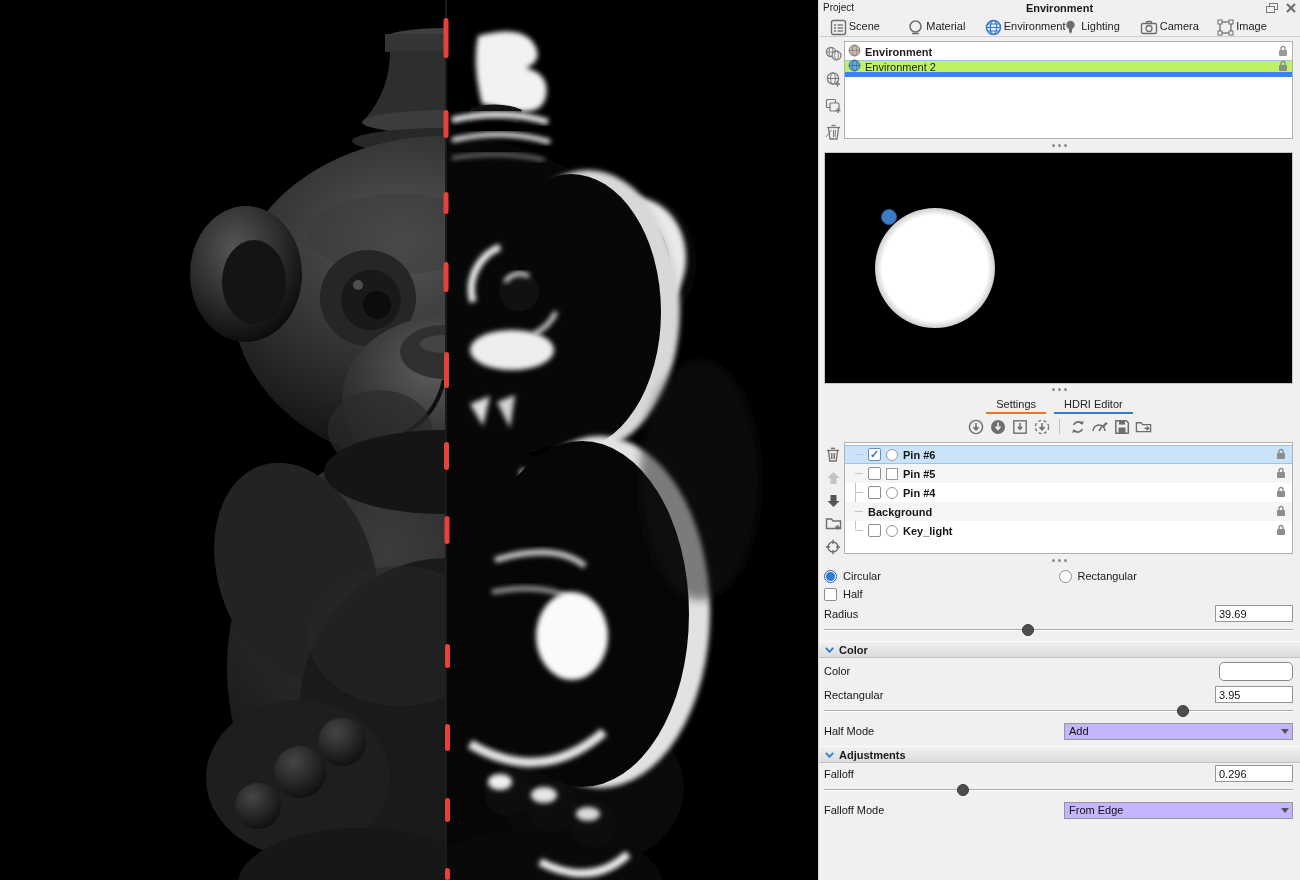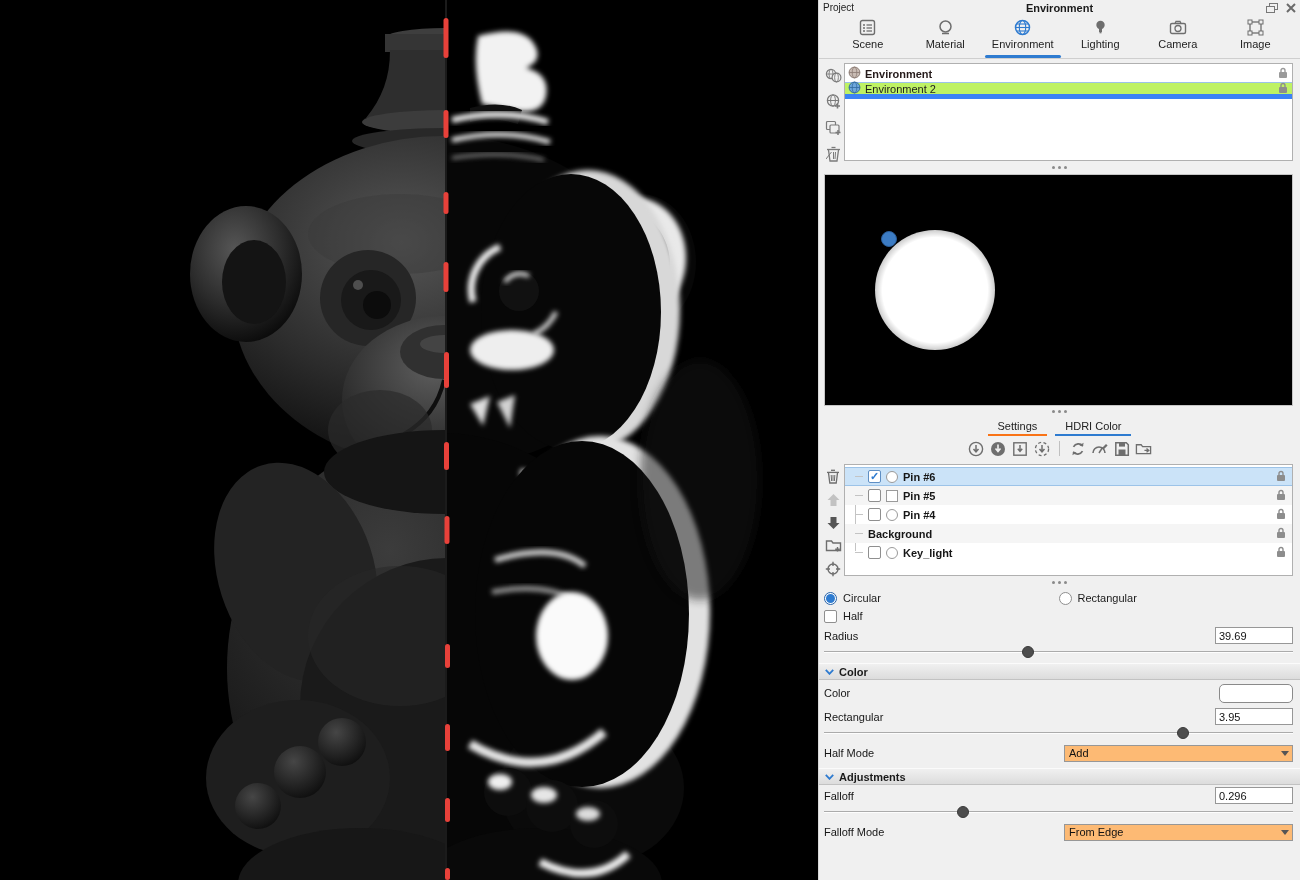--- a/index.html
+++ b/index.html
@@ -16,21 +16,21 @@
     display:flex; flex-direction:column; }
 
   .titlebar { height:14px; display:flex; align-items:center; padding:1px 4px 0 4px; }
   .titlebar .lefttitle { width:90px; font-size:10px; color:#222; }
   .titlebar .centertitle { flex:1; text-align:center; font-weight:bold; font-size:11px; }
   .titlebar .winbtns { width:90px; display:flex; justify-content:flex-end; gap:8px; }
   .titlebar .winbtns svg { display:block; }
 
   .main-tabs { display:flex; justify-content:space-around; padding:3px 6px 0 10px;
     border-bottom:1px solid #cfcfcf; }
-  .mtab { display:flex; flex-direction:column; align-items:center; gap:2px; width:76px;
+  .mtab { display:flex; flex-direction:row; align-items:center; gap:2px; width:76px;
     padding:2px 0 0 0; cursor:default; }
   .mtab .mlabel { font-size:11px; color:#222; padding-bottom:3px; }
   .mtab .bar { width:100%; height:3px; border-radius:2px; background:transparent; }
   .mtab.active .bar { background:#2e7bd0; }
   .mtab svg { display:block; }
 
   .section-row { display:flex; padding:4px 7px 0 3px; }
   .icol { width:22px; display:flex; flex-direction:column; align-items:center; gap:9px; padding-top:4px; }
   .icol.pins { gap:6px; }
   .ibtn { width:17px; height:17px; display:flex; align-items:center; justify-content:center; }
@@ -80,21 +80,21 @@
     display:inline-flex; align-items:center; justify-content:center; }
   .radio.on { border-color:#2762a8; background:#fff; }
   .radio.on::after { content:""; width:9px; height:9px; border-radius:50%; background:#2e7bd0; display:block; }
   .check-row { display:flex; align-items:center; gap:6px; height:18px; padding:0 7px 0 5px; }
 
   .field-row { display:flex; align-items:center; padding:2px 7px 2px 5px; height:21px; }
   .field-row .flabel { flex:1; color:#161616; }
   .numbox { width:78px; height:17px; border:1px solid #979797; background:#fff; font-size:11px;
     padding:0 3px; font-family:"Liberation Sans", sans-serif; color:#111; }
   .swatch { width:74px; height:19px; border:1px solid #8a8a8a; border-radius:5px; background:#fff; }
-  .dropdown { width:229px; height:17px; border:1px solid #979797; background:#fdba74; display:flex;
+  .dropdown { width:229px; height:17px; border:1px solid #979797; background:#c4b5fd; display:flex;
     align-items:center; padding-left:4px; position:relative; }
   .dropdown .dlabel { flex:1; color:#111; }
   .dropdown .darrow { width:14px; display:flex; align-items:center; justify-content:center; }
 
   .slider { position:relative; height:13px; margin:0 7px 1px 5px; }
   .slider .track { position:absolute; left:0; right:0; top:5px; height:2px; background:#ababab;
     border-bottom:1px solid #fdfdfd; }
   .slider .handle { position:absolute; top:0; width:12px; height:12px; border-radius:50%;
     background:#4d4d4d; border:1px solid #3a3a3a; margin-left:-6px; }
 
@@ -419,21 +419,21 @@
     </div>
 
     <div class="splitter">
         <i></i>
         <i></i>
         <i></i>
       </div>
 
     <div class="sub-tabs">
       <span class="stab">Settings</span>
-      <span class="stab active">HDRI Color</span>
+      <span class="stab active">HDRI Editor</span>
     </div>
 
     <div class="hdri-toolbar">
       <span class="ibtn">
           <svg width="16" height="16" viewBox="0 0 16 16">
             <circle cx="8" cy="8" r="6.6" fill="none" stroke="#6e6e6e" stroke-width="1.4"></circle>
             <path d="M8,4 v6 M5.5,8 L8,10.8 L10.5,8" fill="none" stroke="#6e6e6e" stroke-width="1.5"></path>
           </svg>
         </span>
       <span class="ibtn">

